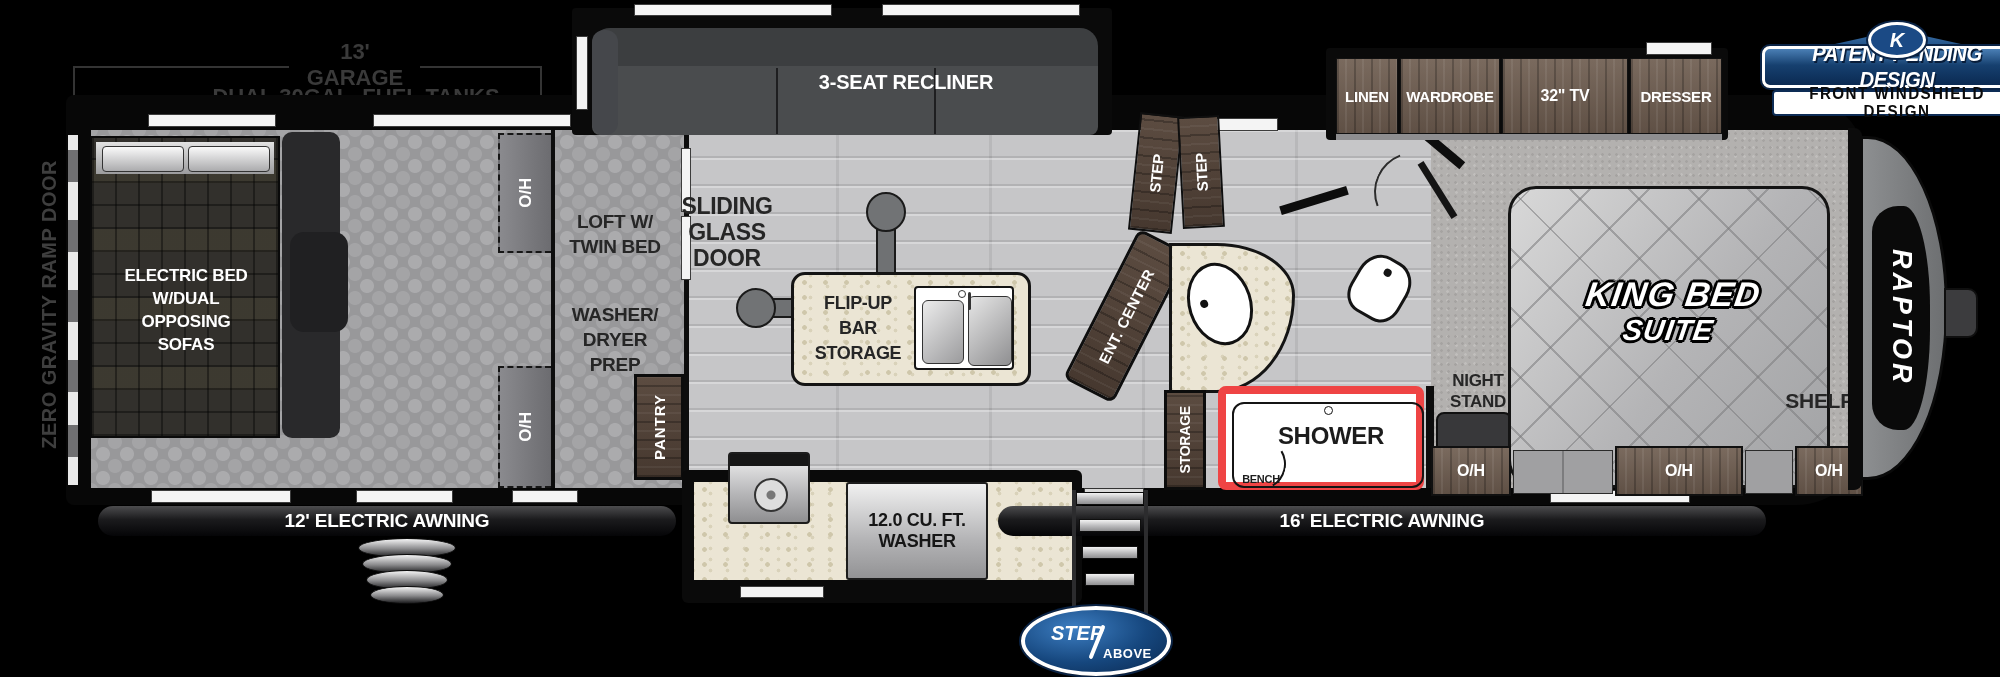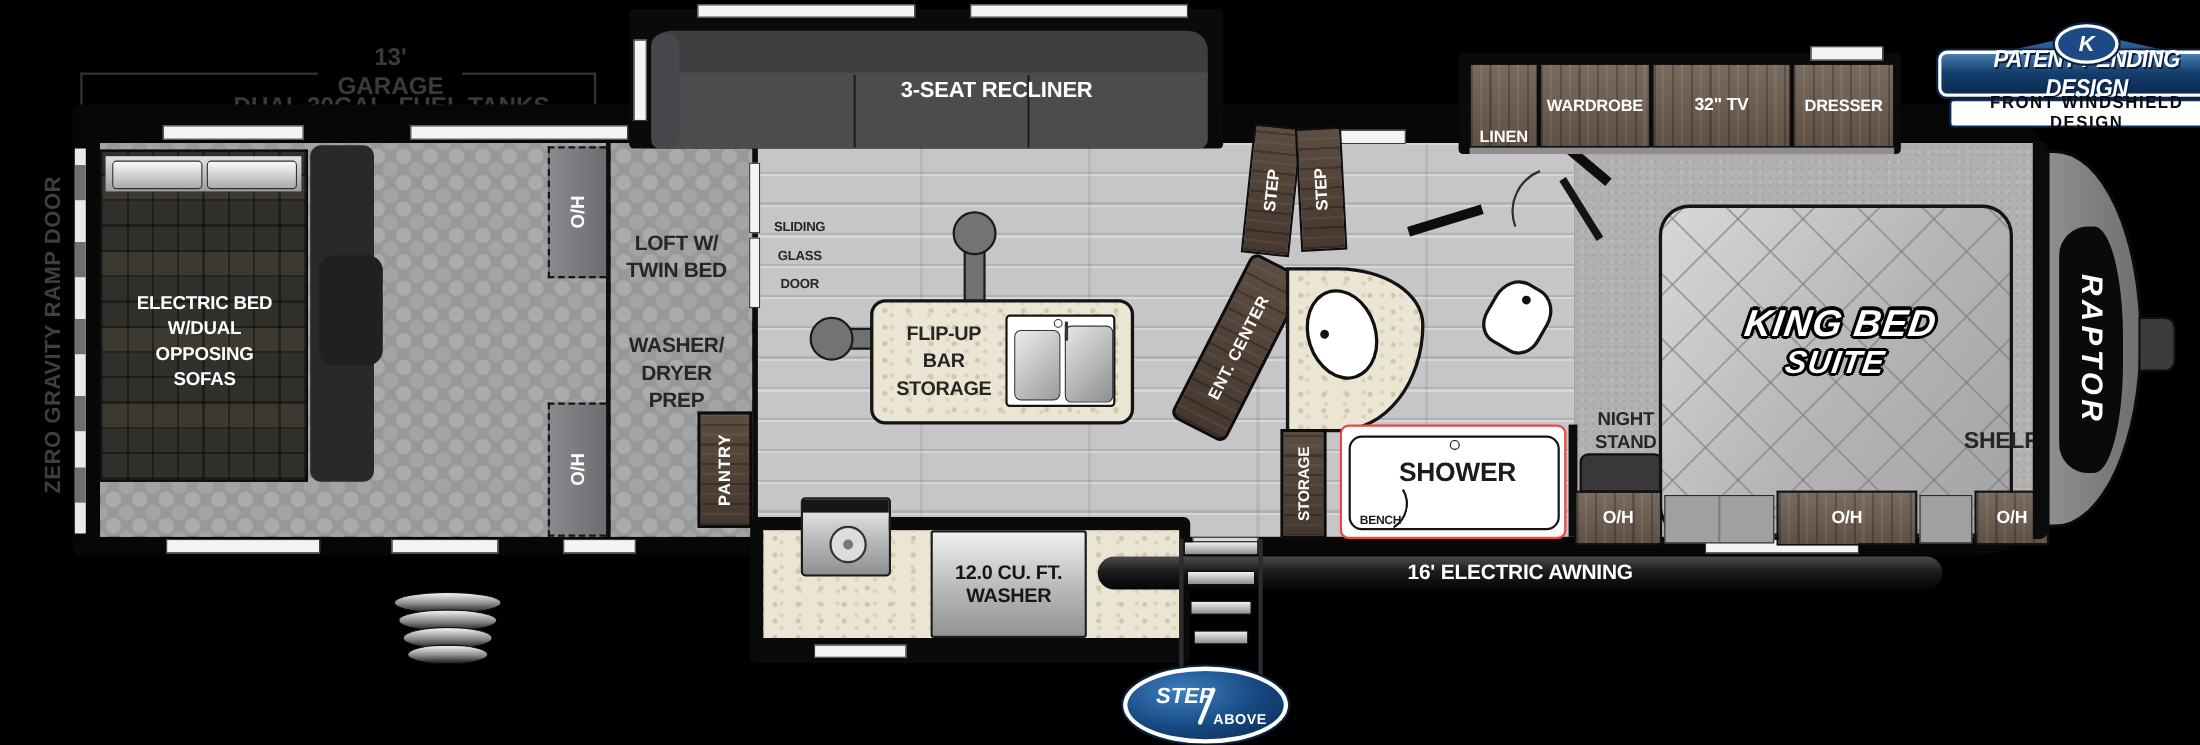--- a/index.html
+++ b/index.html
@@ -135,21 +135,21 @@
   <div class="abs whitewin" style="left:598px;top:4px;width:198px;height:12px;"></div>
   <div class="abs whitewin" style="left:846px;top:4px;width:198px;height:12px;"></div>
   <div class="abs whitewin" style="left:540px;top:36px;width:12px;height:74px;"></div>
   <div class="abs" style="left:556px;top:28px;width:506px;height:42px;background:#3c3e40;border-radius:18px 18px 0 0;"></div>
   <div class="abs" style="left:556px;top:66px;width:506px;height:69px;background:#4a4c4e;border-radius:0 0 8px 8px;"></div>
   <div class="abs" style="left:740px;top:68px;width:2px;height:66px;background:#1e1e20;"></div>
   <div class="abs" style="left:898px;top:68px;width:2px;height:66px;background:#1e1e20;"></div>
   <div class="abs" style="left:556px;top:30px;width:26px;height:105px;background:#45474b;border-radius:12px;"></div>
   <div class="abs ctr wlbl" style="left:745px;top:70px;width:250px;height:24px;font-size:20px;">3-SEAT RECLINER</div>
 
-  <div class="abs col lbl" style="left:650px;top:192px;width:82px;height:80px;font-size:12px;line-height:26px;">
+  <div class="abs col lbl" style="left:650px;top:192px;width:82px;height:80px;font-size:23px;line-height:26px;">
     <span>SLIDING</span>
     <span>GLASS</span>
     <span>DOOR</span>
   </div>
 
   <div class="abs" style="left:840px;top:222px;width:16px;height:58px;background:#6f7173;border:2px solid #1a1a1a;border-radius:8px;"></div>
   <div class="abs" style="left:830px;top:192px;width:36px;height:36px;background:#717375;border:2px solid #1a1a1a;border-radius:50%;"></div>
   <div class="abs" style="left:728px;top:298px;width:58px;height:16px;background:#6f7173;border:2px solid #1a1a1a;border-radius:8px;"></div>
   <div class="abs" style="left:700px;top:288px;width:36px;height:36px;background:#717375;border:2px solid #1a1a1a;border-radius:50%;"></div>
 
@@ -180,32 +180,32 @@
   <div class="abs cream" style="left:1133px;top:243px;width:126px;height:150px;border:3px solid #141414;border-radius:0 120px 120px 0 / 0 80px 150px 0;box-sizing:border-box;"></div>
   <div class="abs" style="left:1152px;top:262px;width:64px;height:84px;background:#fff;border:3px solid #111;border-radius:50%;transform:rotate(-18deg);box-sizing:border-box;">
     <div class="abs" style="left:10px;top:30px;width:8px;height:8px;background:#111;border-radius:50%;"></div>
   </div>
   <div class="abs" style="left:1316px;top:256px;width:56px;height:64px;background:#fff;border:3px solid #141414;border-radius:40% 40% 34% 34%;transform:rotate(30deg);box-sizing:border-box;">
     <div class="abs" style="left:20px;top:8px;width:8px;height:8px;background:#141414;border-radius:50%;"></div>
   </div>
   <div class="abs ctr wood-dark" style="left:1128px;top:390px;width:42px;height:100px;border:3px solid #0c0c0c;box-sizing:border-box;">
     <span class="vup wlbl" style="font-size:14px;">STORAGE</span>
   </div>
-  <div class="abs" style="left:1182px;top:386px;width:206px;height:104px;background:#fff;border:2px solid #ef4444;border-radius:8px;box-sizing:border-box;">
+  <div class="abs" style="left:1182px;top:386px;width:206px;height:104px;background:#fff;border:8px solid #ef4444;border-radius:8px;box-sizing:border-box;">
     <div class="abs" style="left:6px;top:8px;width:188px;height:82px;border:2px solid #141414;border-radius:12px;"></div>
     <div class="abs" style="left:98px;top:12px;width:7px;height:7px;border:1.5px solid #141414;border-radius:50%;"></div>
     <div class="abs" style="left:8px;top:44px;width:48px;height:48px;border:2.5px solid #141414;border-color:transparent #141414 transparent transparent;border-radius:50%;transform:rotate(14deg);"></div>
     <div class="abs ctr lbl" style="left:40px;top:28px;width:130px;height:28px;font-size:24px;color:#1c1c1c;">SHOWER</div>
     <div class="abs ctr lbl" style="left:8px;top:78px;width:54px;height:14px;font-size:11px;color:#1c1c1c;">BENCH</div>
   </div>
 
   <div class="abs" style="left:1290px;top:48px;width:402px;height:92px;background:#0a0a0a;border-radius:4px;"></div>
   <div class="abs whitewin" style="left:1610px;top:42px;width:66px;height:13px;"></div>
   <div class="abs" style="left:1300px;top:134px;width:386px;height:6px;background:#8e8e90;"></div>
-  <div class="abs ctr woodv" style="left:1300px;top:58px;width:62px;height:76px;border:1px solid #111;box-sizing:border-box;align-items:flex-end;">
+  <div class="abs ctr woodv" style="left:1300px;top:58px;width:62px;height:76px;border:1px solid #111;box-sizing:border-box;">
     <span class="wlbl" style="font-size:15px;">LINEN</span>
   </div>
   <div class="abs ctr woodv" style="left:1364px;top:58px;width:100px;height:76px;border:1px solid #111;box-sizing:border-box;">
     <span class="wlbl" style="font-size:15px;">WARDROBE</span>
   </div>
   <div class="abs ctr woodv" style="left:1466px;top:58px;width:126px;height:76px;border:1px solid #111;box-sizing:border-box;">
     <span class="wlbl" style="font-size:16px;">32" TV</span>
   </div>
   <div class="abs ctr woodv" style="left:1594px;top:58px;width:92px;height:76px;border:1px solid #111;box-sizing:border-box;">
     <span class="wlbl" style="font-size:15px;">DRESSER</span>
@@ -249,20 +249,23 @@
   </div>
   <div class="abs whitewin" style="left:704px;top:586px;width:84px;height:12px;"></div>
 
   <div class="abs" style="left:1812px;top:128px;width:14px;height:362px;background:#0b0b0b;border-radius:0 8px 8px 0;"></div>
   <div class="abs" style="left:1824px;top:136px;width:88px;height:344px;background:linear-gradient(90deg,#8d8f91,#6d6f71);border:3px solid #0a0a0a;border-radius:0 80px 80px 0 / 0 172px 172px 0;box-sizing:border-box;"></div>
   <div class="abs ctr" style="left:1836px;top:206px;width:58px;height:224px;background:#0a0a0a;border-radius:26px 45% 45% 26px;">
     <span class="vdown" style="color:#fff;font-weight:bold;font-style:italic;font-size:27px;letter-spacing:4px;">RAPTOR</span>
   </div>
   <div class="abs" style="left:1908px;top:288px;width:34px;height:50px;background:#3c3c3e;border:2px solid #0f0f0f;border-radius:0 10px 10px 0;box-sizing:border-box;"></div>
 
+  <div class="abs ctr awning" style="left:62px;top:506px;width:578px;height:30px;">
+    <span class="wlbl" style="font-size:19px;">12' ELECTRIC AWNING</span>
+  </div>
   <div class="abs ctr awning" style="left:962px;top:506px;width:768px;height:30px;">
     <span class="wlbl" style="font-size:19px;">16' ELECTRIC AWNING</span>
   </div>
   <div class="abs silver-band" style="left:322px;top:538px;width:96px;height:18px;"></div>
   <div class="abs silver-band" style="left:326px;top:554px;width:88px;height:18px;"></div>
   <div class="abs silver-band" style="left:330px;top:570px;width:80px;height:18px;"></div>
   <div class="abs silver-band" style="left:334px;top:586px;width:72px;height:16px;"></div>
 
   <div class="abs" style="left:1036px;top:490px;width:4px;height:126px;background:#2c2c2e;"></div>
   <div class="abs" style="left:1108px;top:490px;width:4px;height:146px;background:#2c2c2e;"></div>

